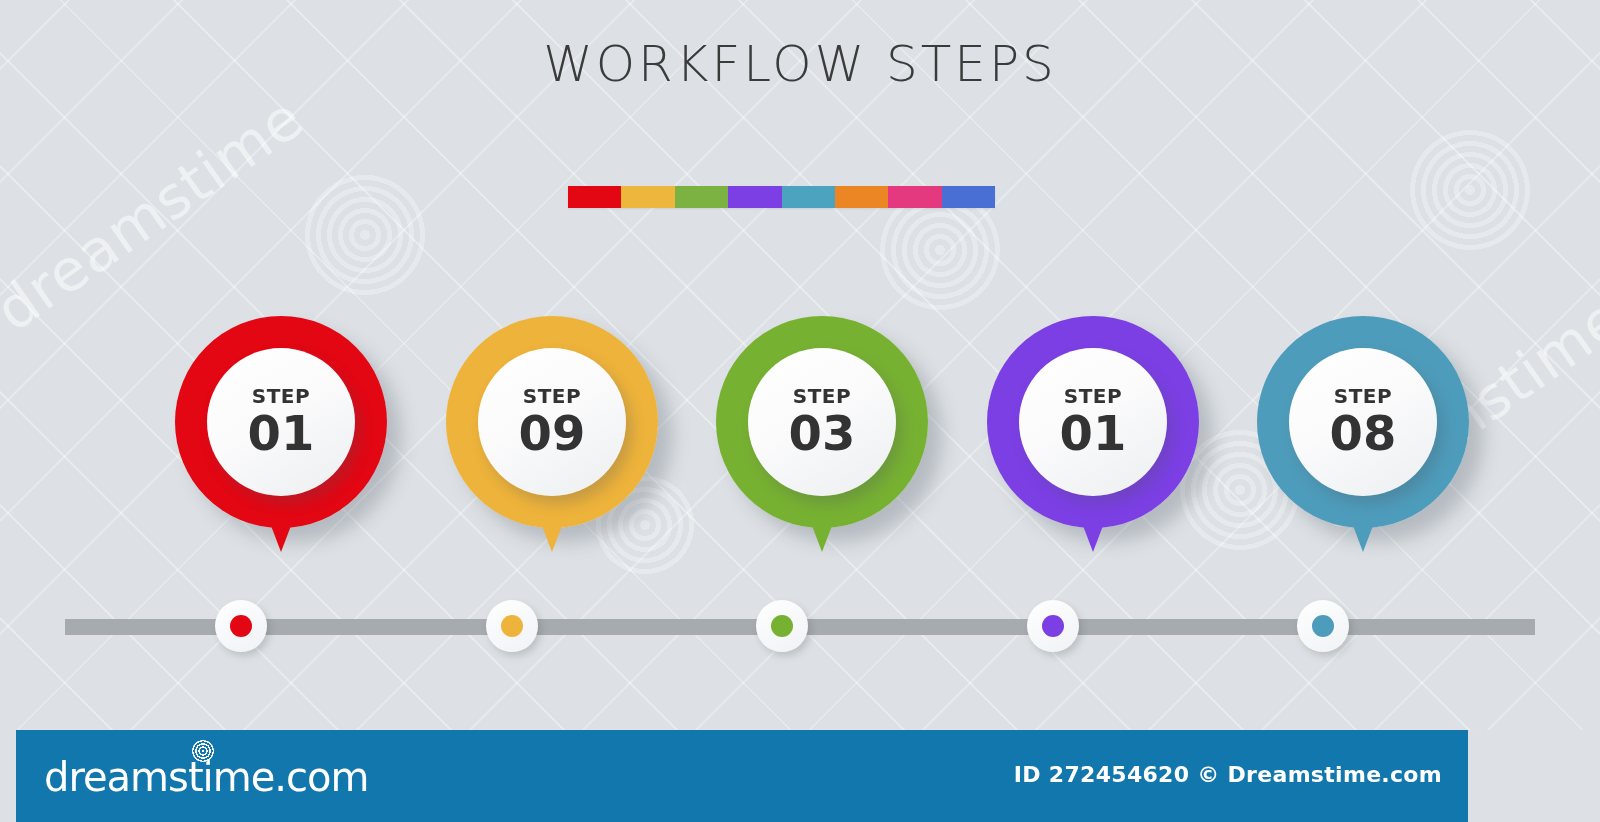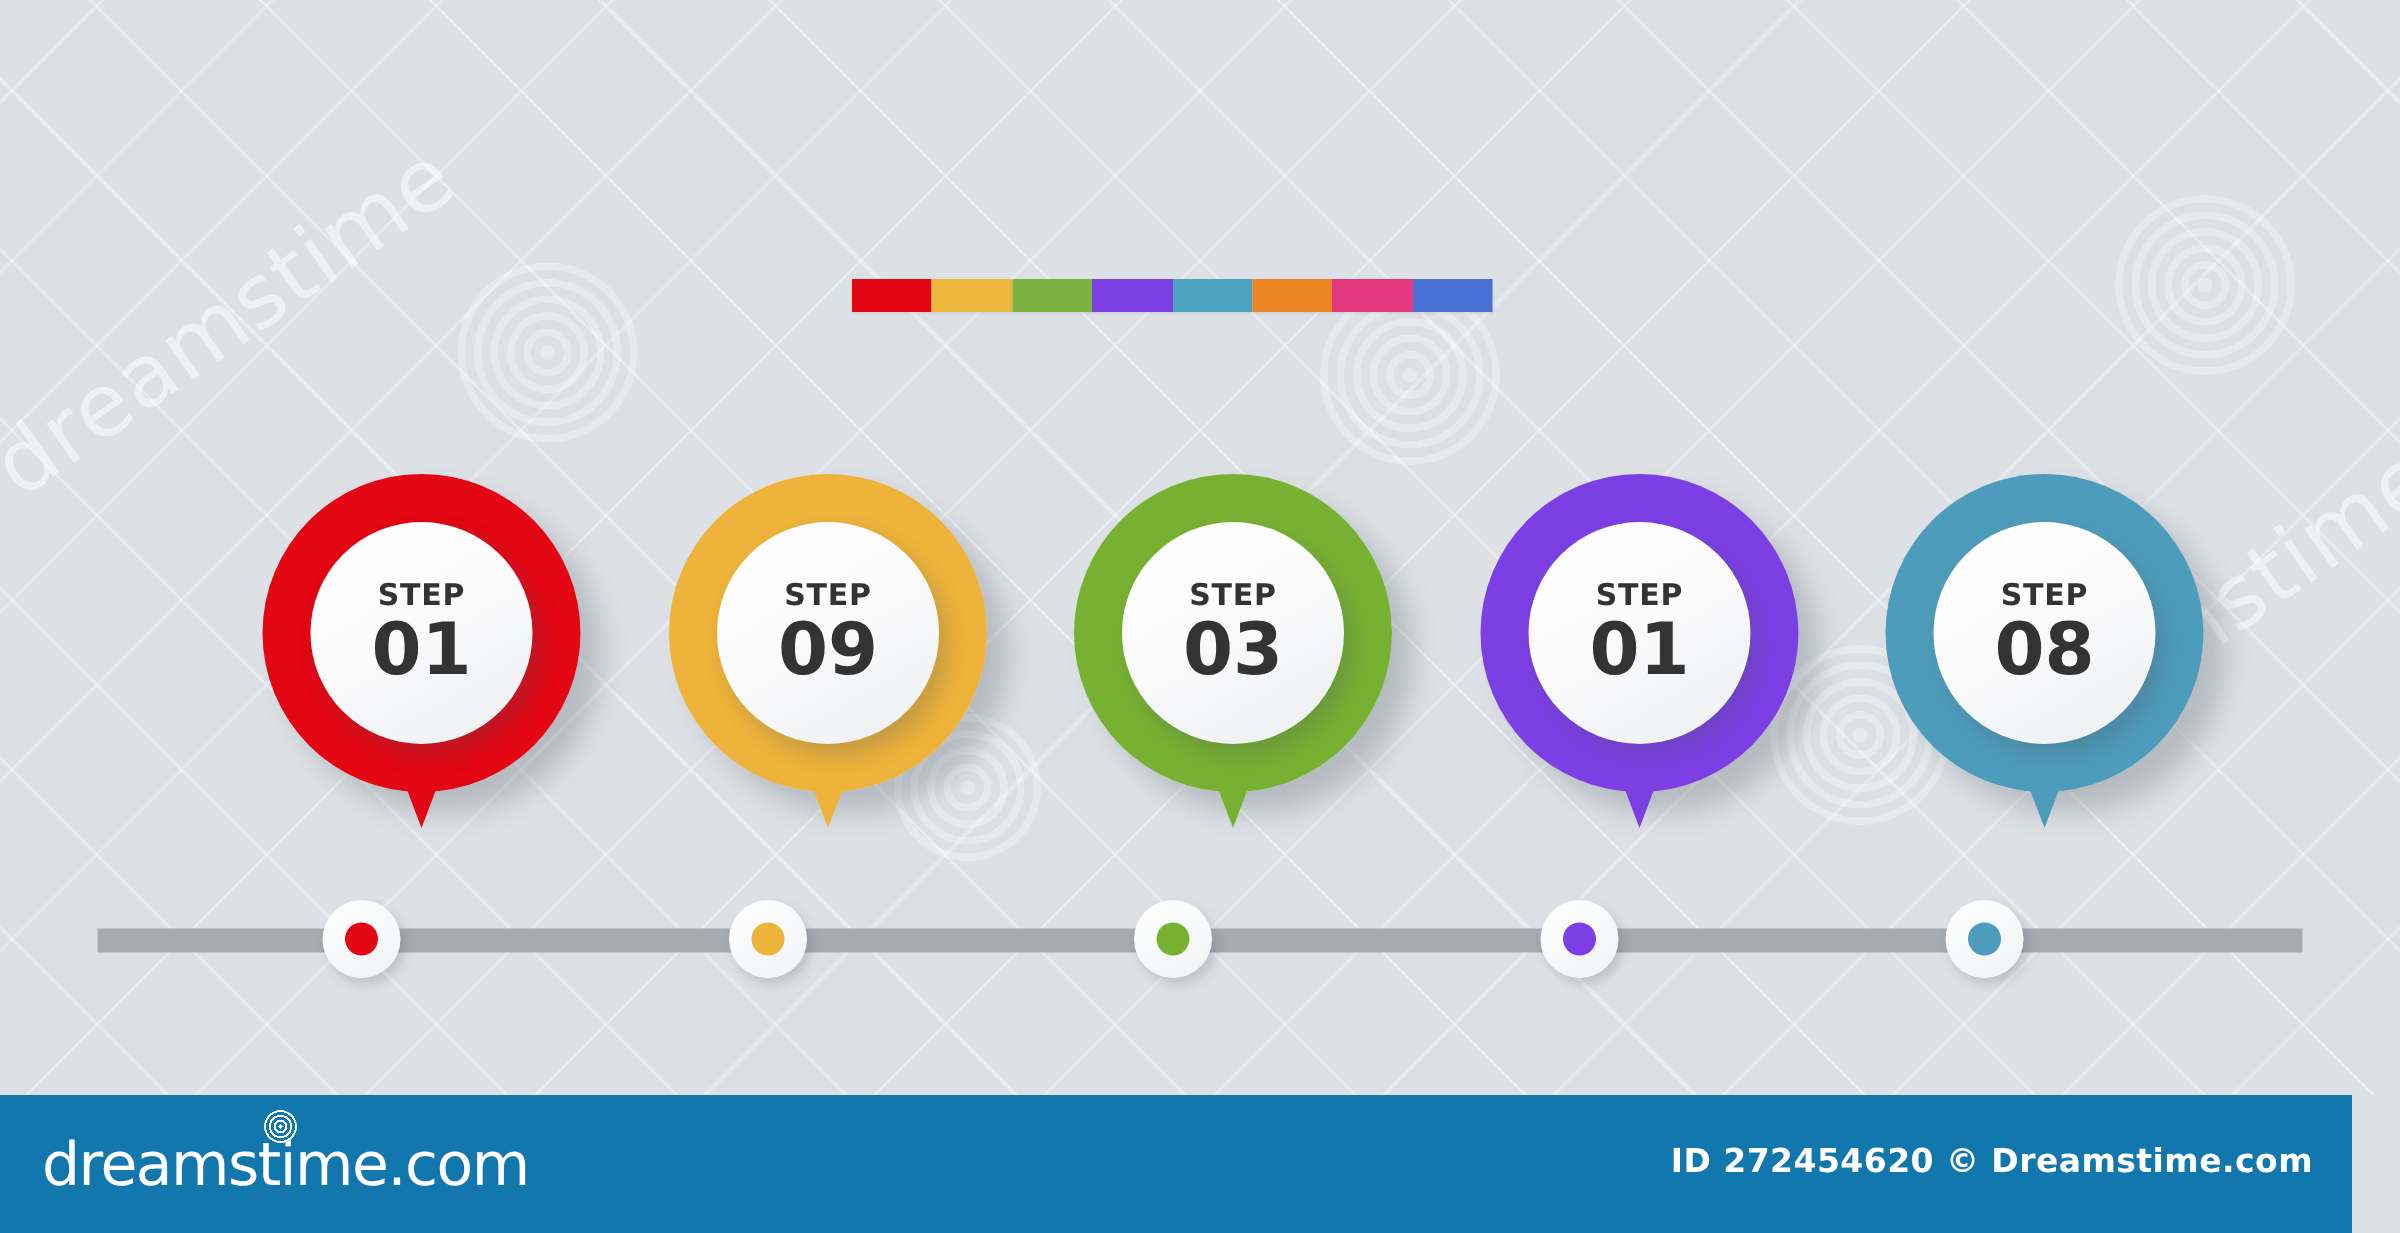--- a/index.html
+++ b/index.html
@@ -162,22 +162,22 @@
   }
   .tl-dot i {
     display:block;
     width:22px; height:22px;
     border-radius:50%;
   }
 
   
   .footer {
     position:absolute;
-    left:0; bottom:0;
-    width:1568px; height:92px;
+    left:16px; bottom:0;
+    width:1452px; height:92px;
     background:#1277ac;
     z-index:10;
   }
   .ds-logo {
     position:absolute;
     left:28px; top:24px;
     font-size:40px;
     color:#ffffff;
     letter-spacing:-1px;
     font-family:"DejaVu Sans", sans-serif;
@@ -207,20 +207,21 @@
   <div class="wm-lines"></div>
   <div class="wm-spiral" style="left:300px;top:170px;width:130px;height:130px;"></div>
   <div class="wm-spiral" style="left:880px;top:190px;width:120px;height:120px;"></div>
   <div class="wm-spiral" style="left:590px;top:470px;width:110px;height:110px;"></div>
   <div class="wm-spiral" style="left:1180px;top:430px;width:120px;height:120px;"></div>
   <div class="wm-spiral" style="left:1410px;top:130px;width:120px;height:120px;"></div>
   <div class="wm-text" style="left:-30px;top:180px;">dreamstime</div>
   <div class="wm-text" style="left:1290px;top:380px;">dreamstime</div>
 
   <div class="title-wrap">
+    <div class="title-main">WORKFLOW STEPS</div>
   </div>
 
   <div class="colorbar" id="colorbar">
       <span style="background: rgb(227, 6, 19);"></span>
       <span style="background: rgb(237, 183, 62);"></span>
       <span style="background: rgb(123, 178, 65);"></span>
       <span style="background: rgb(124, 63, 228);"></span>
       <span style="background: rgb(75, 163, 191);"></span>
       <span style="background: rgb(236, 133, 36);"></span>
       <span style="background: rgb(229, 57, 127);"></span>

